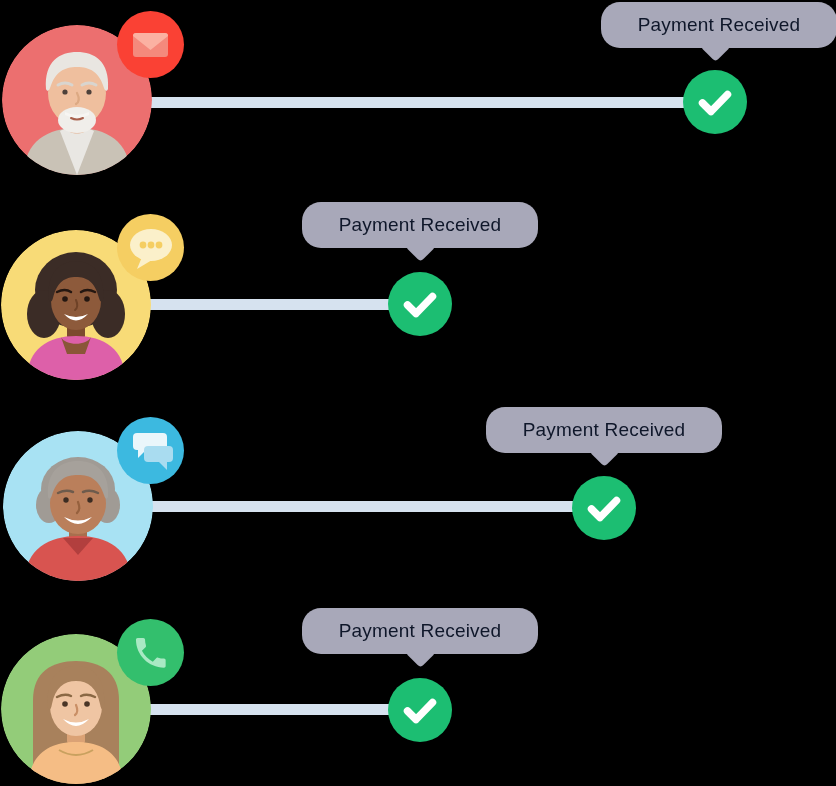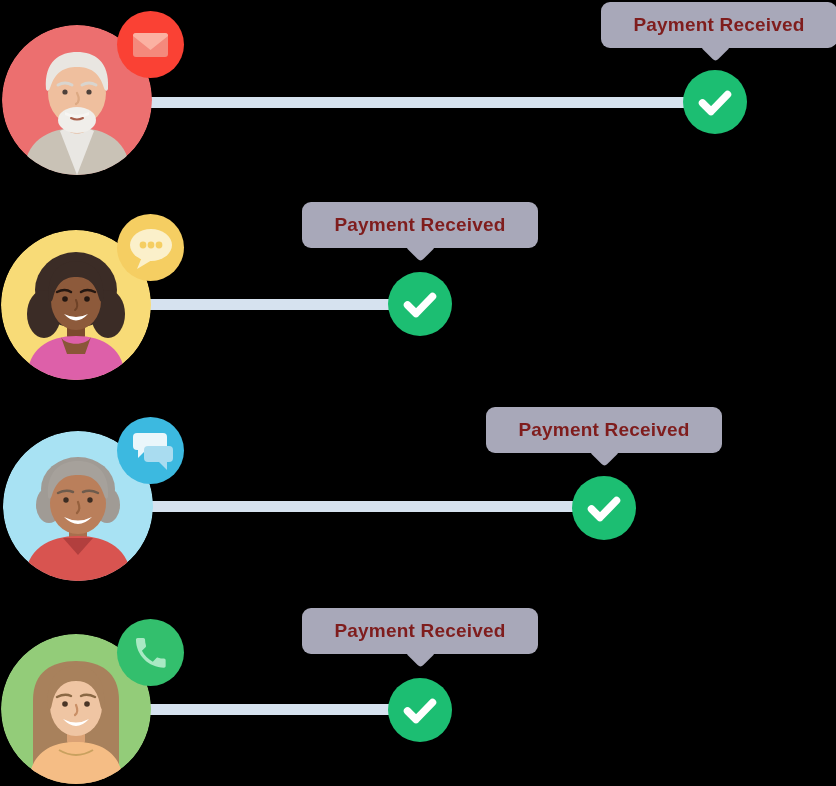--- a/index.html
+++ b/index.html
@@ -11,23 +11,23 @@
   .line{position:absolute;height:11px;background:#D6E2EF;border-radius:6px;z-index:1;}
   .avatar{position:absolute;width:150px;height:150px;z-index:2;}
   .avatar svg,.badge svg,.check svg{display:block;width:100%;height:100%;}
   .badge{position:absolute;width:67px;height:67px;border-radius:50%;z-index:3;}
   .badge-email{background:#FA4134;}
   .badge-chat{background:#F5CE62;}
   .badge-msg{background:#3CB9E0;}
   .badge-phone{background:#33BF6D;}
   .check{position:absolute;width:64px;height:64px;z-index:3;}
   .tooltip{
-    position:absolute;width:236px;height:46px;background:#A8A8B9;border-radius:9px;
+    position:absolute;width:236px;height:46px;background:#A8A8B9;border-radius:19px;
     z-index:4;display:flex;align-items:center;justify-content:center;
-    color:#7f1d1d;font-weight:700;font-size:19px;letter-spacing:0.2px;
+    color:#0f172a;font-weight:400;font-size:19px;letter-spacing:0.2px;
   }
   .pointer{
     position:absolute;width:19px;height:19px;background:#A8A8B9;
     transform:rotate(45deg);border-bottom-right-radius:4px;z-index:3;
   }
   
   .r1 .line{left:77px;top:97px;width:638px;}
   .r1 .avatar{left:2px;top:25px;}
   .r1 .badge{left:116.5px;top:10.5px;}
   .r1 .check{left:683px;top:70px;}

